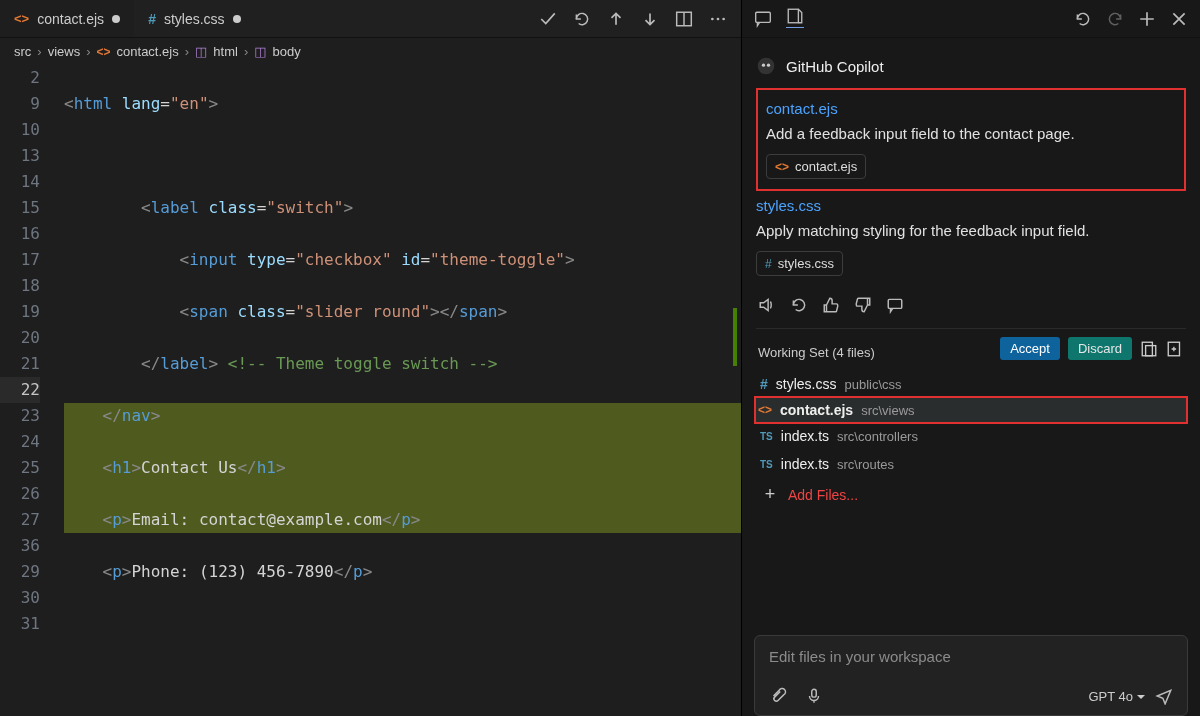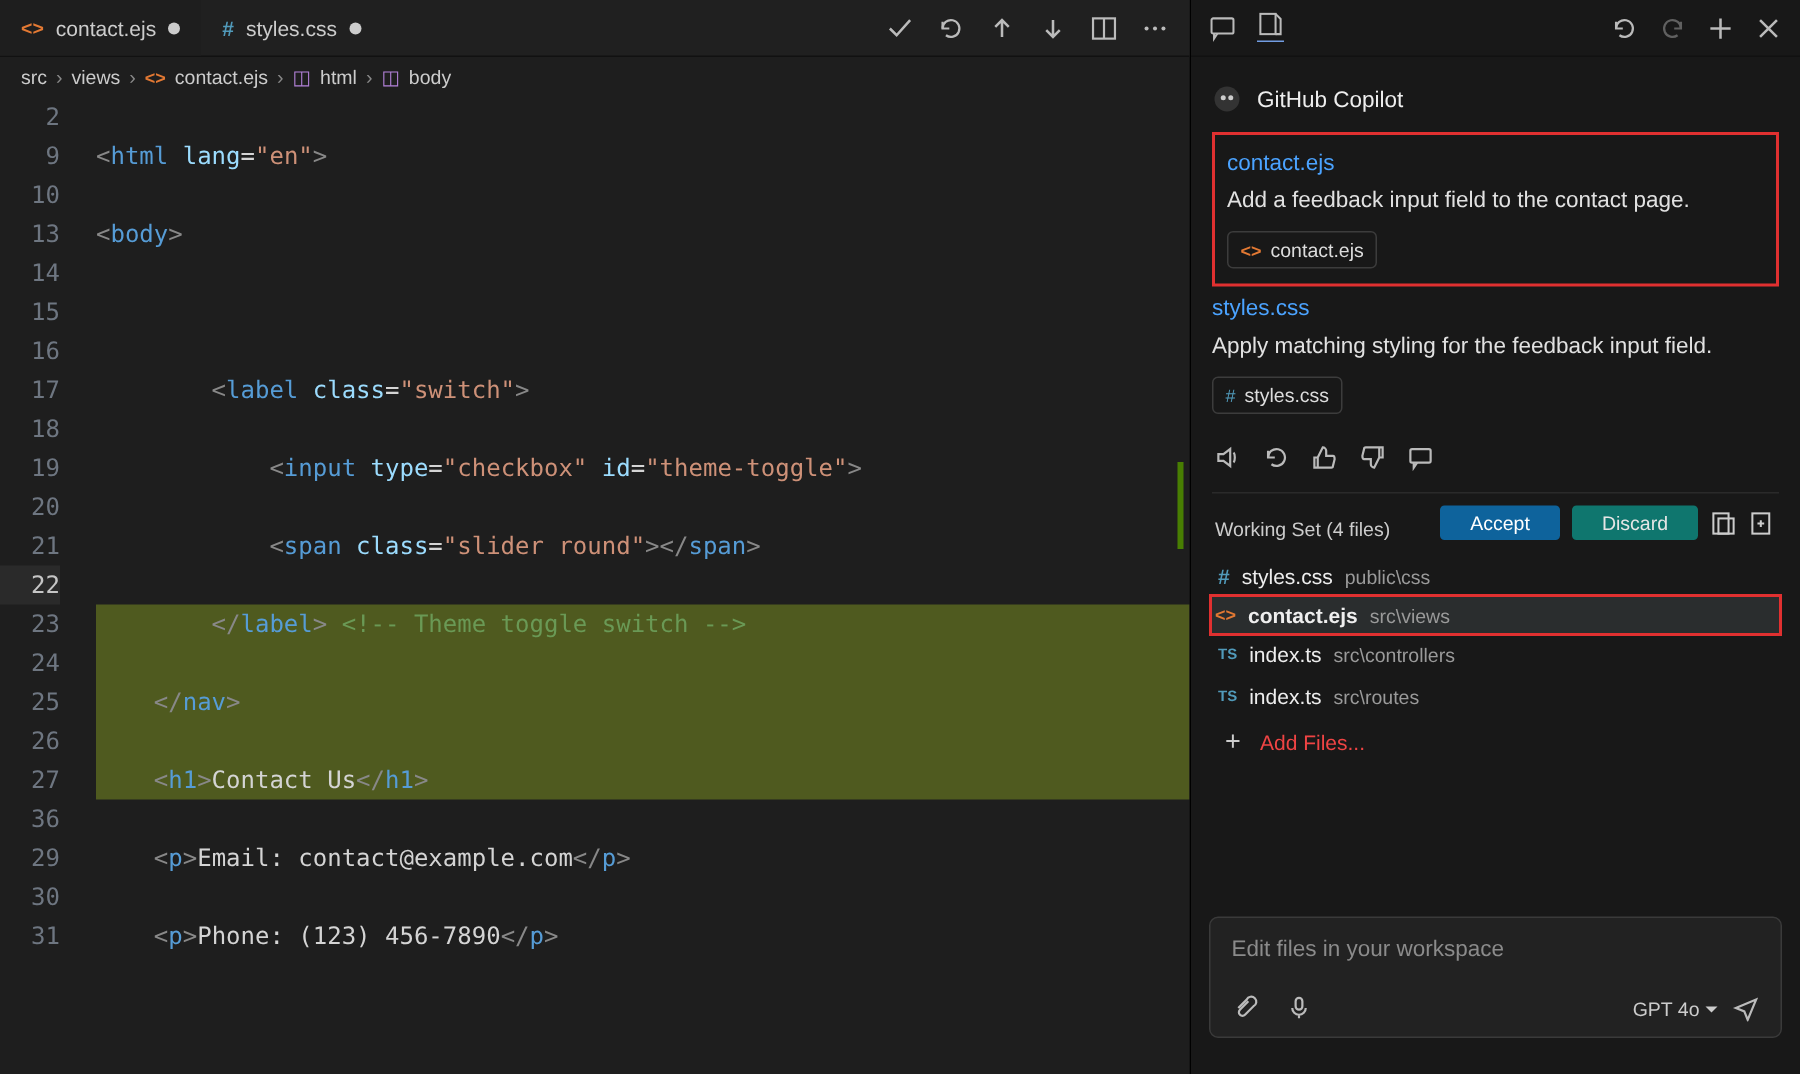--- a/index.html
+++ b/index.html
@@ -36,21 +36,21 @@
 .t-tag { color:#569cd6; }
 .t-pun { color:#888; }
 .t-attr { color:#9cdcfe; }
 .t-str { color:#ce9178; }
 .t-txt { color:#d4d4d4; }
 .t-cmt { color:#6a9955; }
 
 .minimark { position:absolute; right:4px; top:243px; width:4px; height:58px; background:#487e02; }
 
 
-.panel { width:407px; background:#181818; display:flex; flex-direction:column; border-left:1px solid #000; }
+.panel { width:459px; background:#181818; display:flex; flex-direction:column; border-left:1px solid #000; }
 .p-top { display:flex; justify-content:space-between; align-items:center; height:38px; padding:0 12px; border-bottom:1px solid #111; }
 .p-top .grp { display:flex; gap:14px; }
 .p-top svg { width:18px; height:18px; }
 .p-tabicon { border-bottom:1px solid #7cacf8; padding-bottom:4px; }
 
 .p-body { flex:1; padding:18px 14px 0; overflow:hidden; }
 .cop-row { display:flex; align-items:center; gap:10px; margin-bottom:14px; }
 .cop-av { width:20px; height:20px; }
 .cop-title { font-size:15px; color:#eee; }
 
@@ -59,36 +59,36 @@
 .file-link { color:#4ba3ff; font-size:15px; margin-bottom:6px; display:block; }
 .desc { color:#e1e1e1; font-size:15px; margin-bottom:10px; line-height:1.4; }
 .chip { display:inline-flex; align-items:center; gap:6px; border:1px solid #3c3c3c; border-radius:4px; padding:4px 8px; font-size:13px; color:#ddd; }
 .chip .ico { font-size:12px; }
 
 .fb-row { display:flex; gap:14px; padding:4px 2px 14px; }
 .fb-row svg { width:18px; height:18px; }
 
 .ws-head { display:flex; align-items:flex-end; padding:8px 2px; border-top:1px solid #2a2a2a; font-size:13px; color:#ccc; }
 .ws-head .btns { margin-left:auto; display:flex; gap:8px; align-items:center; }
-.btn { border-radius:3px; padding:4px 20px; font-size:13px; cursor:pointer; }
+.btn { border-radius:3px; padding:4px 10px; font-size:13px; cursor:pointer; }
 .btn.acc { background:#0e639c; color:#fff; }
 .btn.dis { background:#0f766e; color:#e6e6e6; }
 .sm-ico { width:18px; height:18px; display:inline-flex; align-items:center; justify-content:center; }
 
 .ws-list { padding:2px 0 12px; }
 .ws-item { display:flex; align-items:center; gap:8px; padding:6px 4px; font-size:14px; }
 .ws-item.sel { border:2px solid #e03030; margin:-2px; padding:4px 2px; }
 .ws-item.bg-sel { background:#2a2d2e; }
 .ws-item .path { color:#9a9a9a; font-size:13px; }
 .ws-item .fn { color:#eee; }
 .ws-item .fn.bold { font-weight:600; }
 .ico-ts { color:#519aba; font-weight:700; font-size:10px; }
 .ico-plus { color:#ccc; font-size:18px; width:20px; text-align:center; }
 
-.input-area { margin:0 12px 24px; background:#222; border:1px solid #3a3a3a; border-radius:6px; }
+.input-area { margin:0 12px 0; background:#222; border:1px solid #3a3a3a; border-radius:6px; }
 .input-area .ph { padding:12px 14px; color:#8b8b8b; font-size:15px; }
 .input-bot { display:flex; align-items:center; padding:10px 14px; gap:18px; }
 .input-bot .right { margin-left:auto; display:flex; align-items:center; gap:10px; color:#ccc; }
 .chev-down::after { content:''; display:inline-block; border:4px solid transparent; border-top-color:#ccc; margin-left:4px; transform:translateY(2px); }
 </style>
 </head>
 <body>
 
 <div class="wrap">
 
@@ -180,21 +180,20 @@
           <div>25</div>
           <div>26</div>
           <div>27</div>
           <div>36</div>
           <div>29</div>
           <div>30</div>
           <div>31</div>
       </div>
       <div class="lines">
 <div class="row"><span><span class="t-pun">&lt;</span><span class="t-tag">html</span><span class="t-attr"> lang</span><span class="t-txt">=</span><span class="t-str">"en"</span><span class="t-pun">&gt;</span></span></div>
-<div class="row"><span><span class="t-pun">&lt;</span><span class="t-tag">body</span><span class="t-pun">&gt;</span></span></div>
 <div class="row"></div>
 <div class="row"><span><span>        </span><span class="t-pun">&lt;</span><span class="t-tag">label</span><span class="t-attr"> class</span><span class="t-txt">=</span><span class="t-str">"switch"</span><span class="t-pun">&gt;</span></span></div>
 <div class="row"><span><span>            </span><span class="t-pun">&lt;</span><span class="t-tag">input</span><span class="t-attr"> type</span><span class="t-txt">=</span><span class="t-str">"checkbox"</span><span class="t-attr"> id</span><span class="t-txt">=</span><span class="t-str">"theme-toggle"</span><span class="t-pun">&gt;</span></span></div>
 <div class="row"><span><span>            </span><span class="t-pun">&lt;</span><span class="t-tag">span</span><span class="t-attr"> class</span><span class="t-txt">=</span><span class="t-str">"slider round"</span><span class="t-pun">&gt;&lt;/</span><span class="t-tag">span</span><span class="t-pun">&gt;</span></span></div>
 <div class="row"><span><span>        </span><span class="t-pun">&lt;/</span><span class="t-tag">label</span><span class="t-pun">&gt; </span><span class="t-cmt">&lt;!-- Theme toggle switch --&gt;</span></span></div>
 <div class="row"><span><span>    </span><span class="t-pun">&lt;/</span><span class="t-tag">nav</span><span class="t-pun">&gt;</span></span></div>
 <div class="row"><span><span>    </span><span class="t-pun">&lt;</span><span class="t-tag">h1</span><span class="t-pun">&gt;</span><span class="t-txt">Contact Us</span><span class="t-pun">&lt;/</span><span class="t-tag">h1</span><span class="t-pun">&gt;</span></span></div>
 <div class="row"><span><span>    </span><span class="t-pun">&lt;</span><span class="t-tag">p</span><span class="t-pun">&gt;</span><span class="t-txt">Email: contact@example.com</span><span class="t-pun">&lt;/</span><span class="t-tag">p</span><span class="t-pun">&gt;</span></span></div>
 <div class="row"><span><span>    </span><span class="t-pun">&lt;</span><span class="t-tag">p</span><span class="t-pun">&gt;</span><span class="t-txt">Phone: (123) 456-7890</span><span class="t-pun">&lt;/</span><span class="t-tag">p</span><span class="t-pun">&gt;</span></span></div>
 <div class="row"><span></span></div>

